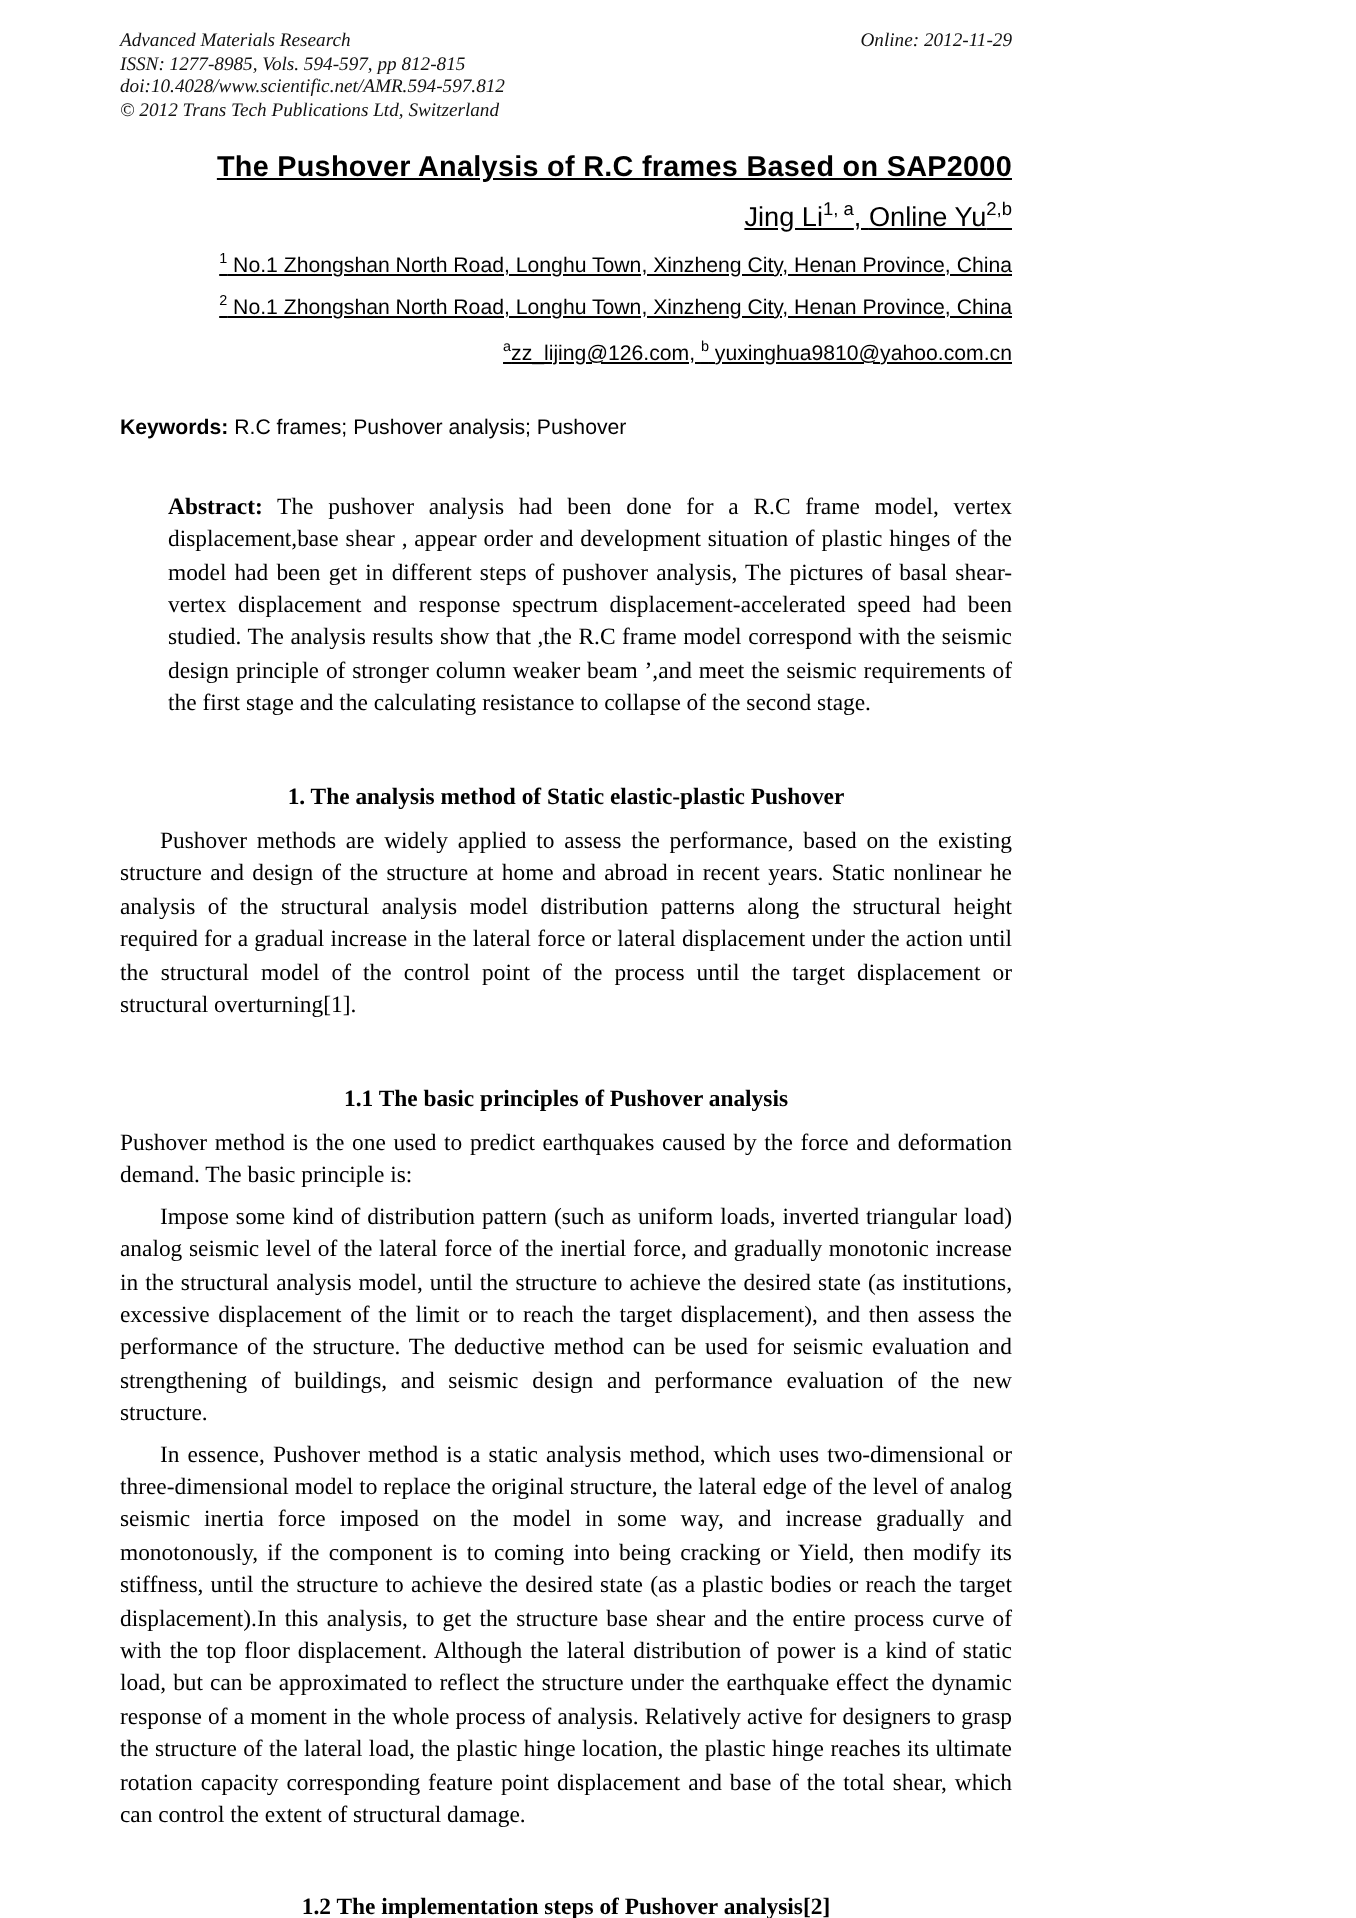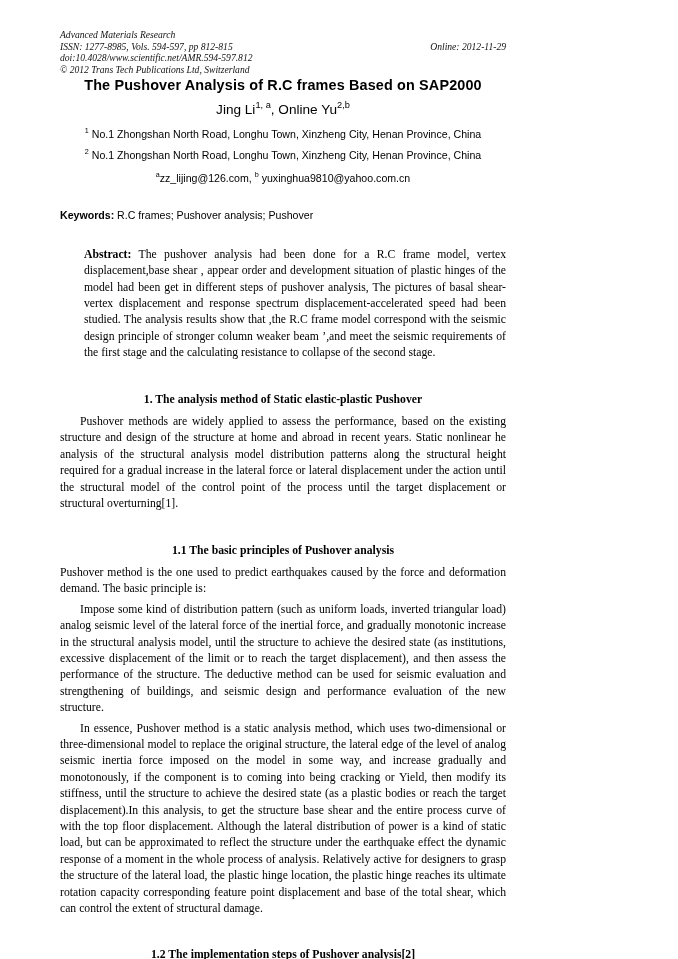--- a/index.html
+++ b/index.html
@@ -13,47 +13,49 @@
     font-family: "Liberation Serif", serif;
     color: #000000;
     -webkit-font-smoothing: antialiased;
   }
 
   .page {
     position: relative;
     width: 564px;
     height: 959px;
     box-sizing: border-box;
-    padding: 29px 58px 0 60px;
+    padding: 15px 58px 0 60px;
     background: #ffffff;
     overflow: hidden;
   }
 
   
   .journal-header {
     position: relative;
     font-family: "Liberation Serif", serif;
     font-style: italic;
     font-size: 9.6px;
     line-height: 11.7px;
     color: #111;
   }
   .journal-header .left-block { width: 420px; }
   .journal-header .hdr-line { white-space: nowrap; }
   .journal-header .online-date {
     position: absolute;
-    top: 12px;
+    top: 0;
     right: 0;
     white-space: nowrap;
   }
 
   
   .title-block {
-    text-align: center;
+    margin-top: 13px;
+    text-align: right;
     font-family: "Liberation Sans", sans-serif;
+    text-decoration: underline;
   }
   .paper-title {
     font-size: 14.4px;
     font-weight: bold;
     line-height: 18px;
     letter-spacing: 0.15px;
   }
   .authors {
     margin-top: 7px;
     font-size: 13.6px;

